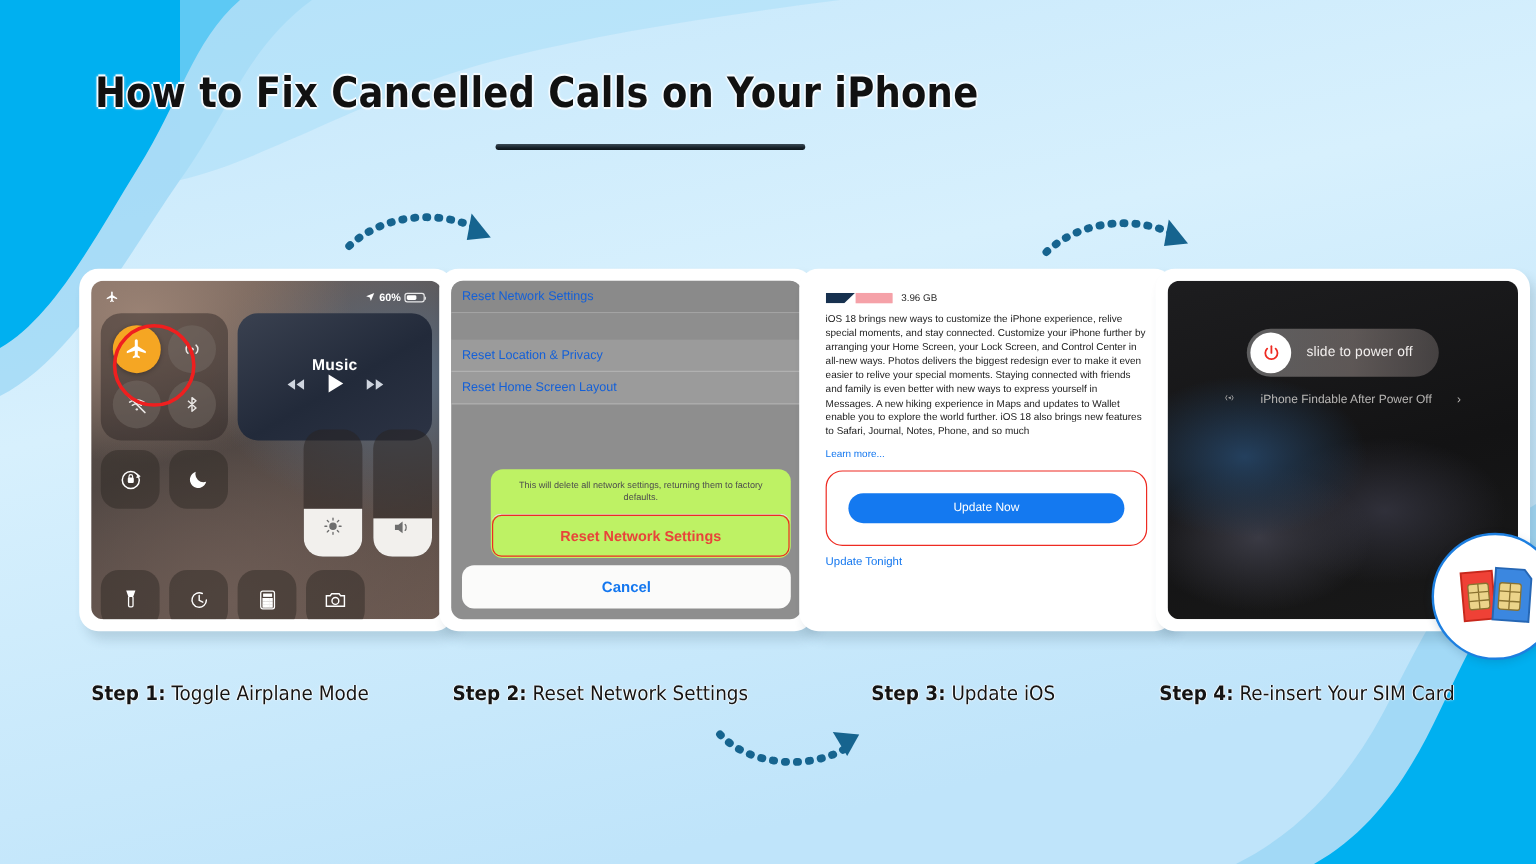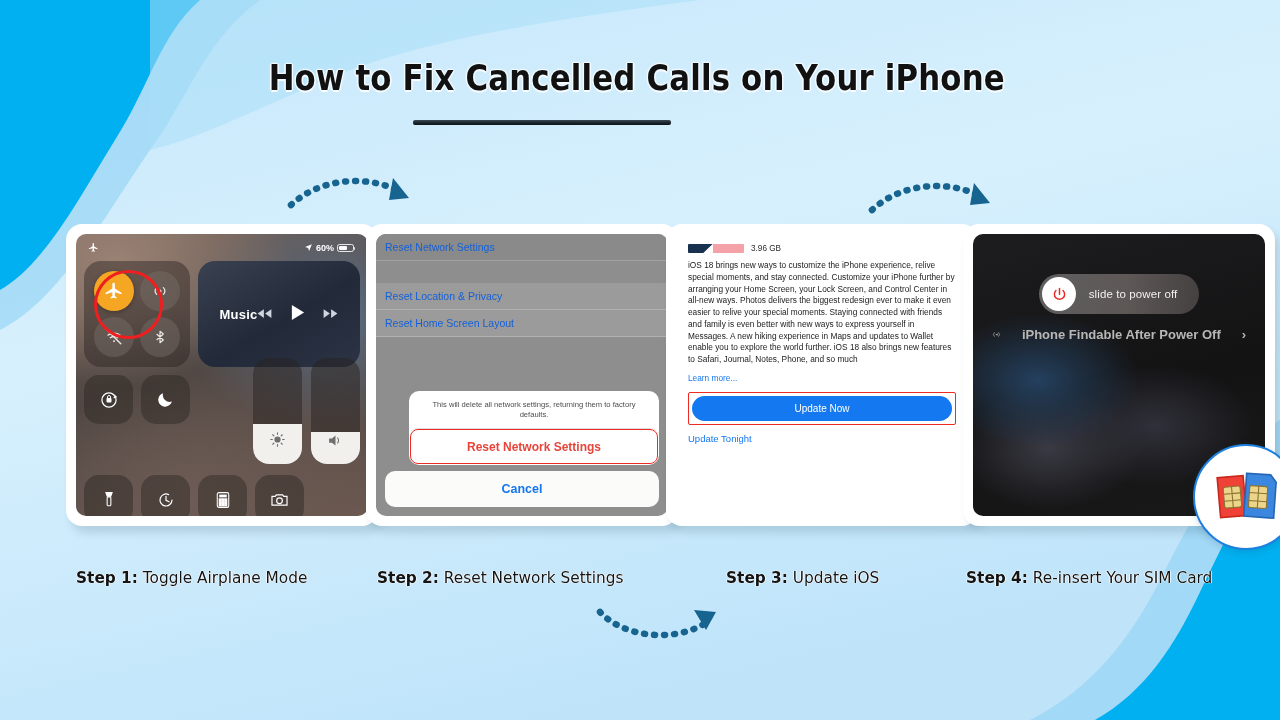--- a/index.html
+++ b/index.html
@@ -16,21 +16,21 @@
     background: #cdeafb;
     overflow: hidden;
   }
 
   
   .bg-layer { position: absolute; inset: 0; pointer-events: none; }
 
   
   .title-wrap {
     position: absolute; top: 58px; left: 0; width: 1068px;
-    text-align: right; z-index: 5; padding-left: 16px;
+    text-align: left; z-index: 5; padding-left: 16px;
   }
   .main-title {
     font-family: "DejaVu Sans", sans-serif;
     font-weight: 700;
     font-size: 35px;
     letter-spacing: 0.2px;
     color: #111111;
     transform: scaleX(0.88);
     text-shadow:
        0 0 3px #eaf6ff, 0 0 3px #eaf6ff,
@@ -119,21 +119,21 @@
     color:#fff;
   }
   .cc-btn.b1 { left: 10px;  top: 10px; background:#F5A623; box-shadow:0 1px 4px rgba(0,0,0,.3); }
   .cc-btn.b2 { right: 10px; top: 10px; }
   .cc-btn.b3 { left: 10px;  bottom: 10px; }
   .cc-btn.b4 { right: 10px; bottom: 10px; }
 
   .cc-music {
     flex: 1; height: 106px; border-radius: 17px;
     background: linear-gradient(150deg,#3a4150 0%,#222a3a 55%,#2c3344 100%);
-    display:flex; flex-direction:row; align-items:center; justify-content:center;
+    display:flex; flex-direction:column; align-items:center; justify-content:center;
   }
   .cc-music .mlabel { color:#fff; font-size:13px; font-weight:600; letter-spacing:.2px; }
   .cc-music .mctl { display:flex; align-items:center; gap:18px; color:#e6e9ef; }
 
   .cc-row2 { margin-top: 8px; display:flex; gap:8px; }
   .cc-sq {
     width: 49px; height: 49px; border-radius: 15px;
     background: rgba(42,36,33,0.44);
     display:flex; align-items:center; justify-content:center; color:#fff;
   }
@@ -177,21 +177,21 @@
     color: #1460d8; font-size: 10.5px;
     background: #9b9b9b;
     border-bottom: 1px solid rgba(255,255,255,0.22);
   }
   .rs-item.first { background:#8a8a8a; }
   .rs-gap { height: 22px; background: #8e8e8e; }
   .rs-sheet {
     position:absolute; left: 9px; right: 9px; bottom: 9px;
   }
   .rs-card {
-    background: #ffffff; border-radius: 10px; overflow:hidden;
+    background: #bef264; border-radius: 10px; overflow:hidden;
     margin-bottom: 6px;
     margin-left: 24px;
   }
   .rs-msg {
     padding: 9px 12px 8px;
     font-size: 7.6px; line-height: 1.35; text-align:center; color:#4d4d4d;
   }
   .rs-destructive {
     border-top: 1px solid #dedddb;
     padding: 11px 0; text-align:center;
@@ -209,22 +209,22 @@
   
   .up-screen { background:#ffffff; padding: 10px 12px 0; }
   .up-storage { display:flex; align-items:center; gap:7px; margin-bottom: 7px; }
   .up-bar { display:flex; width: 56px; height: 9px; border-radius:1px; overflow:hidden; }
   .up-bar .seg-a { width: 44%; background:#17314f; clip-path: polygon(0 0,100% 0,62% 100%,0 100%); }
   .up-bar .seg-b { flex:1; background:#f5a1a8; }
   .up-size { font-size: 8.2px; color:#2b2b2b; font-weight:500; }
   .up-body { font-size: 8.3px; line-height: 1.42; color:#1b1b1b; }
   .up-learn { font-size: 8.3px; color:#1477ef; margin-top: 7px; }
   .up-now-wrap {
-    margin-top: 9px; padding: 3px;
-    border: 1.6px solid #ee2b22; border-radius: 2px;
+    margin-top: 9px; padding: 18px;
+    border: 1.6px solid #ee2b22; border-radius: 14px;
   }
   .up-now {
     background:#1479f0; color:#fff; text-align:center;
     border-radius: 40px; padding: 7px 0;
     font-size: 10px; font-weight: 500;
   }
   .up-tonight {
     margin-top: 8px; text-align:left;
     color:#1477ef; font-size: 9.5px; font-weight:500;
   }
@@ -249,22 +249,22 @@
     width: 34px; height: 34px; border-radius:50%;
     background:#fff; display:flex; align-items:center; justify-content:center;
     flex: 0 0 auto;
   }
   .po-label {
     flex:1; text-align:center; color:#f2efee;
     font-size: 11.5px; letter-spacing:.1px; padding-right: 6px;
   }
   .po-findable {
     margin-top: 13px; text-align:center;
-    color: #b9b7b5; font-size: 13px;
-    display:flex; align-items:center; justify-content:center; gap:21px;font-weight:bold;
+    color: #b9b7b5; font-size: 10px;
+    display:flex; align-items:center; justify-content:center; gap:21px;
   }
   .sim-badge {
     position:absolute; right: -24px; bottom: -24px;
     width: 106px; height: 106px; border-radius:50%;
     background:#ffffff; border: 2.6px solid #1d7fe0;
     display:flex; align-items:center; justify-content:center;
     z-index: 10;
     box-shadow: 0 2px 7px rgba(20,60,90,.18);
   }
 </style>

